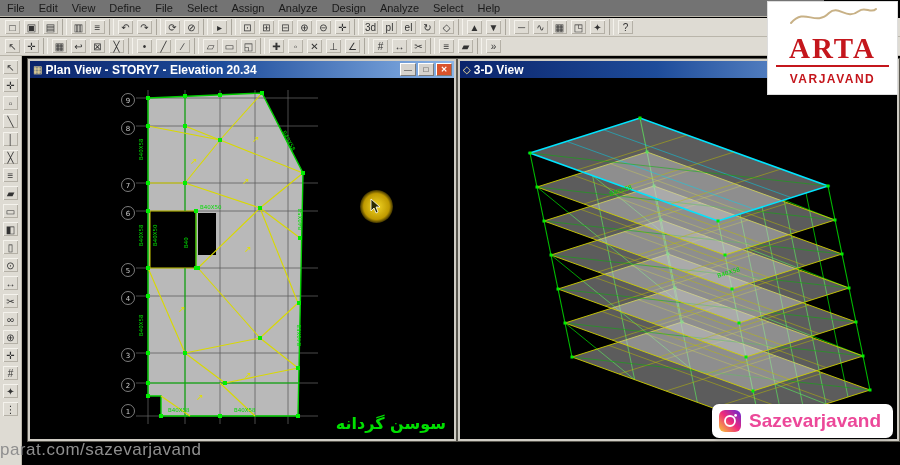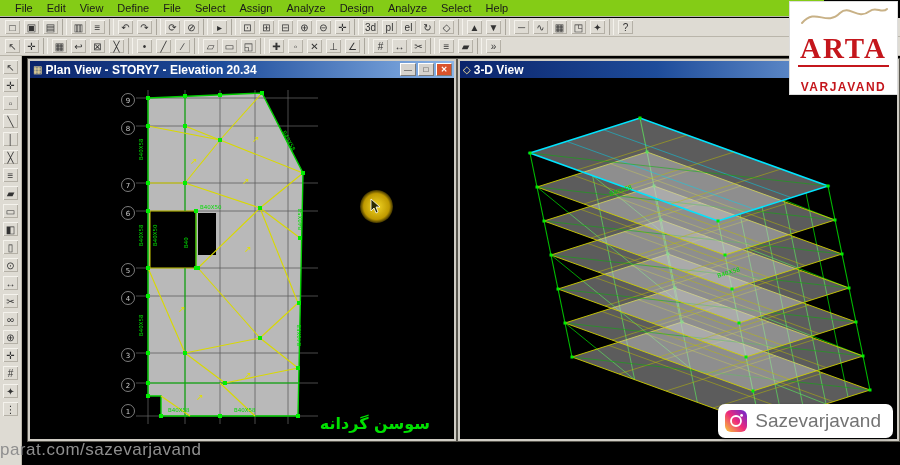--- a/index.html
+++ b/index.html
@@ -5,22 +5,22 @@
   * { margin:0; padding:0; box-sizing:border-box; }
   html,body { background:#222; }
   #app {
     position:relative; width:900px; height:465px; overflow:hidden;
     background:#000; font-family:"Liberation Sans", sans-serif;
     -webkit-user-select:none; user-select:none;
   }
   
   .menubar {
     position:absolute; left:0; top:0; width:824px; height:17px;
-    background:#84cc16; border-bottom:1px solid #b9b5aa;
-    display:flex; align-items:center; padding-left:8px; z-index:5;
+    background:#737373; border-bottom:1px solid #b9b5aa;
+    display:flex; align-items:center; padding-left:0; z-index:5;
   }
   .menu-item { font-size:11px; color:#1a1a1a; padding:1px 7px; cursor:default; }
   .tbrow {
     position:absolute; left:0; width:900px; height:19px;
     background:#dedbd3; border-bottom:1px solid #b9b5aa;
     display:flex; align-items:center; padding-left:3px; z-index:5;
   }
   #tb1 { top:18px; } #tb2 { top:37px; }
   .tb-icon {
     width:17px; height:16px; margin:0 1px; font-size:10px; line-height:15px;
@@ -46,38 +46,38 @@
   .win-title .wicon { font-size:10px; color:#ffe89a; margin:0 3px 0 1px; }
   .win-title .wtext { color:#fff; font-size:12px; font-weight:bold; flex:1; white-space:nowrap; overflow:hidden; }
   .win-btn {
     width:16px; height:13px; margin-left:2px; font-size:8px; line-height:12px; text-align:center;
     background:#d6d3ce; color:#222; border:1px solid; border-color:#fff #7a7a7a #7a7a7a #fff; cursor:pointer;
   }
   .win-btn.close { background:#d9532c; color:#fff; font-weight:bold; }
   .win-body { position:relative; background:#000; height:calc(100% - 17px); overflow:hidden; }
   svg text { font-family:"DejaVu Sans", sans-serif; }
   .plan-caption {
-    position:absolute; right:24px; bottom:6px; color:#00e000;
+    position:absolute; right:8px; bottom:6px; color:#00e000;
     font-size:16px; font-weight:bold; direction:rtl; z-index:3;
     font-family:"DejaVu Sans", sans-serif;
   }
   
   #logo-box {
-    position:absolute; top:2px; right:3px; width:107px; height:92px;
+    position:absolute; top:2px; right:3px; width:129px; height:92px;
     background:#fff; z-index:50; text-align:center; padding-top:3px;
     box-shadow:0 0 0 1px #ddd;
   }
   #logo-arta { color:#c4161c; font-weight:bold; font-size:29px; letter-spacing:2px; line-height:30px; font-family:"Liberation Serif", serif; }
-  #logo-varjavand { color:#c4161c; font-weight:bold; font-size:12px; letter-spacing:1.5px; line-height:16px; border-top:2px solid #c4161c; margin:2px 8px 0 8px; padding-top:12px; }
+  #logo-varjavand { color:#c4161c; font-weight:bold; font-size:12px; letter-spacing:1.5px; line-height:16px; border-top:2px solid #c4161c; margin:2px 8px 0 8px; padding-top:4px; }
   #insta-badge {
     position:absolute; right:7px; bottom:27px; height:34px; z-index:50;
     background:#fff; border-radius:7px; display:flex; align-items:center;
     padding:0 12px 0 6px; box-shadow:0 1px 3px rgba(0,0,0,.4);
   }
-  #insta-badge .handle { font-size:19px; font-weight:normal; color:#737373; margin-left:7px; }
+  #insta-badge .handle { font-size:19px; font-weight:bold; color:#ec4899; margin-left:7px; }
   #watermark {
     position:absolute; left:-10px; bottom:5px; z-index:50;
     color:#8f8f8f; font-size:17px; letter-spacing:.5px;
   }
   #cursor-hl {
     position:absolute; left:360px; top:190px; width:33px; height:33px; z-index:60;
     border-radius:50%;
     background:radial-gradient(circle at 50% 50%, rgba(255,225,40,.95) 0%, rgba(255,205,0,.75) 55%, rgba(255,205,0,0) 78%);
     pointer-events:none;
   }

